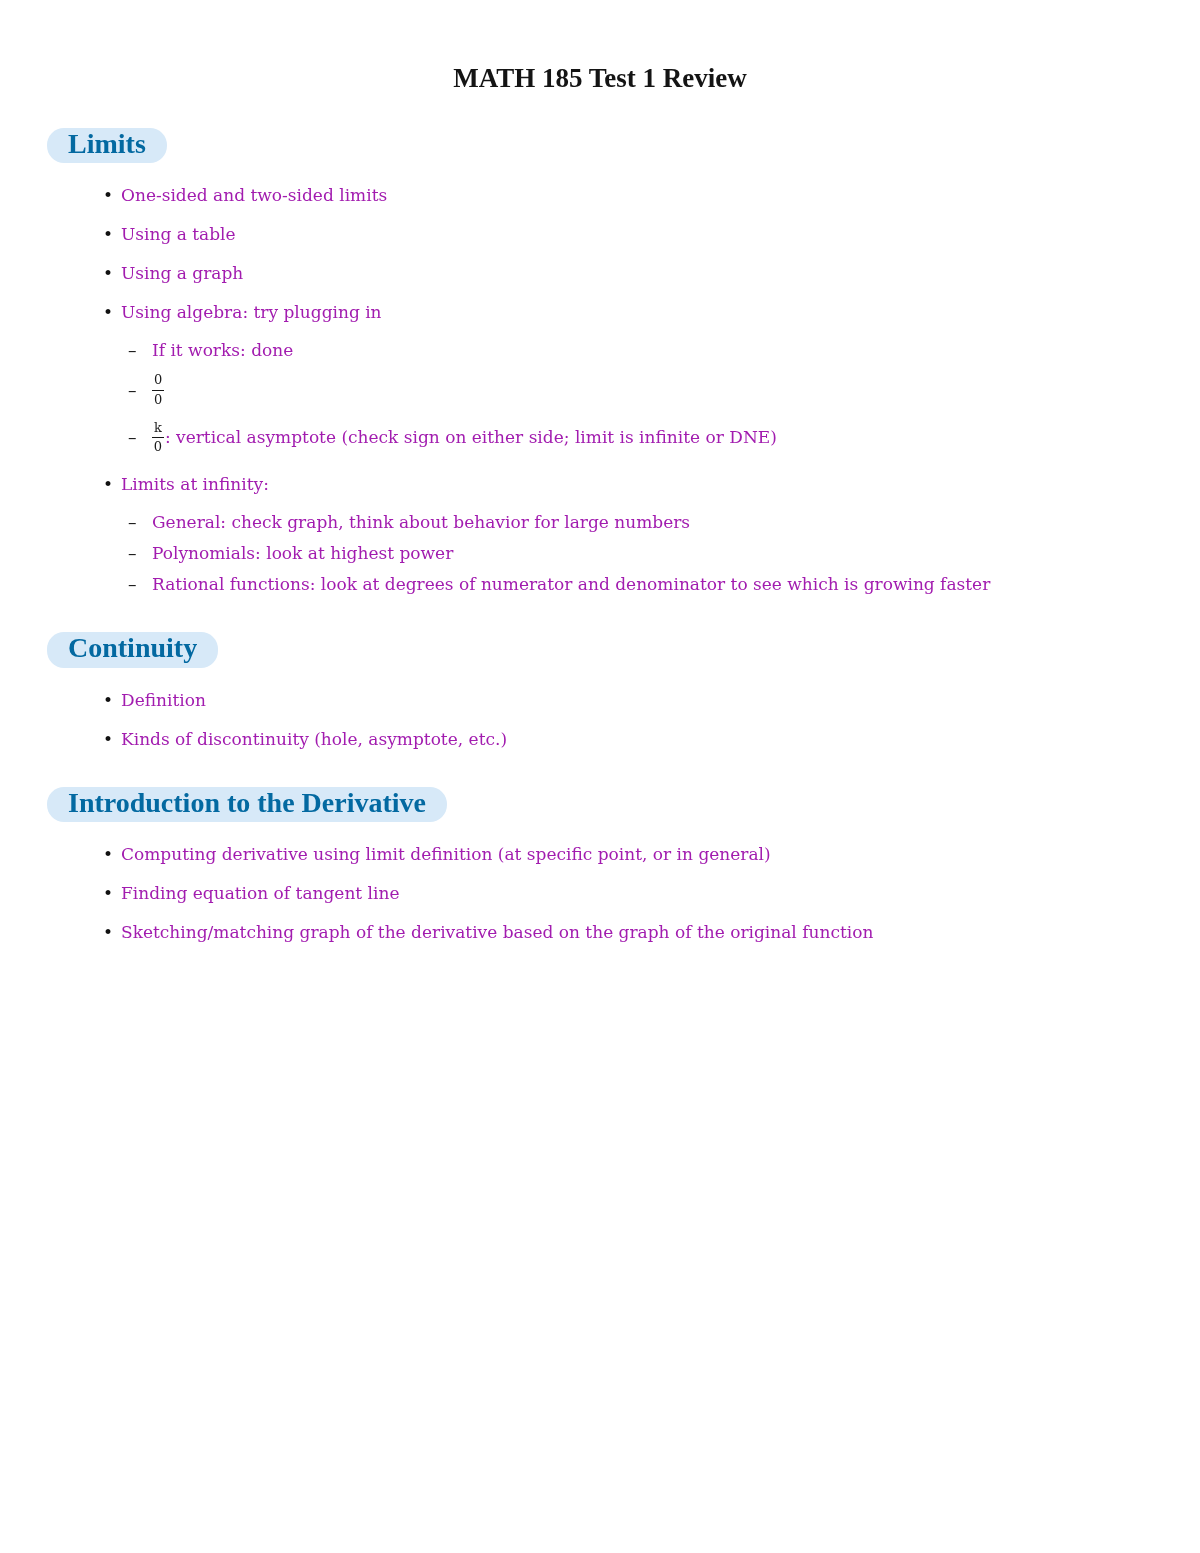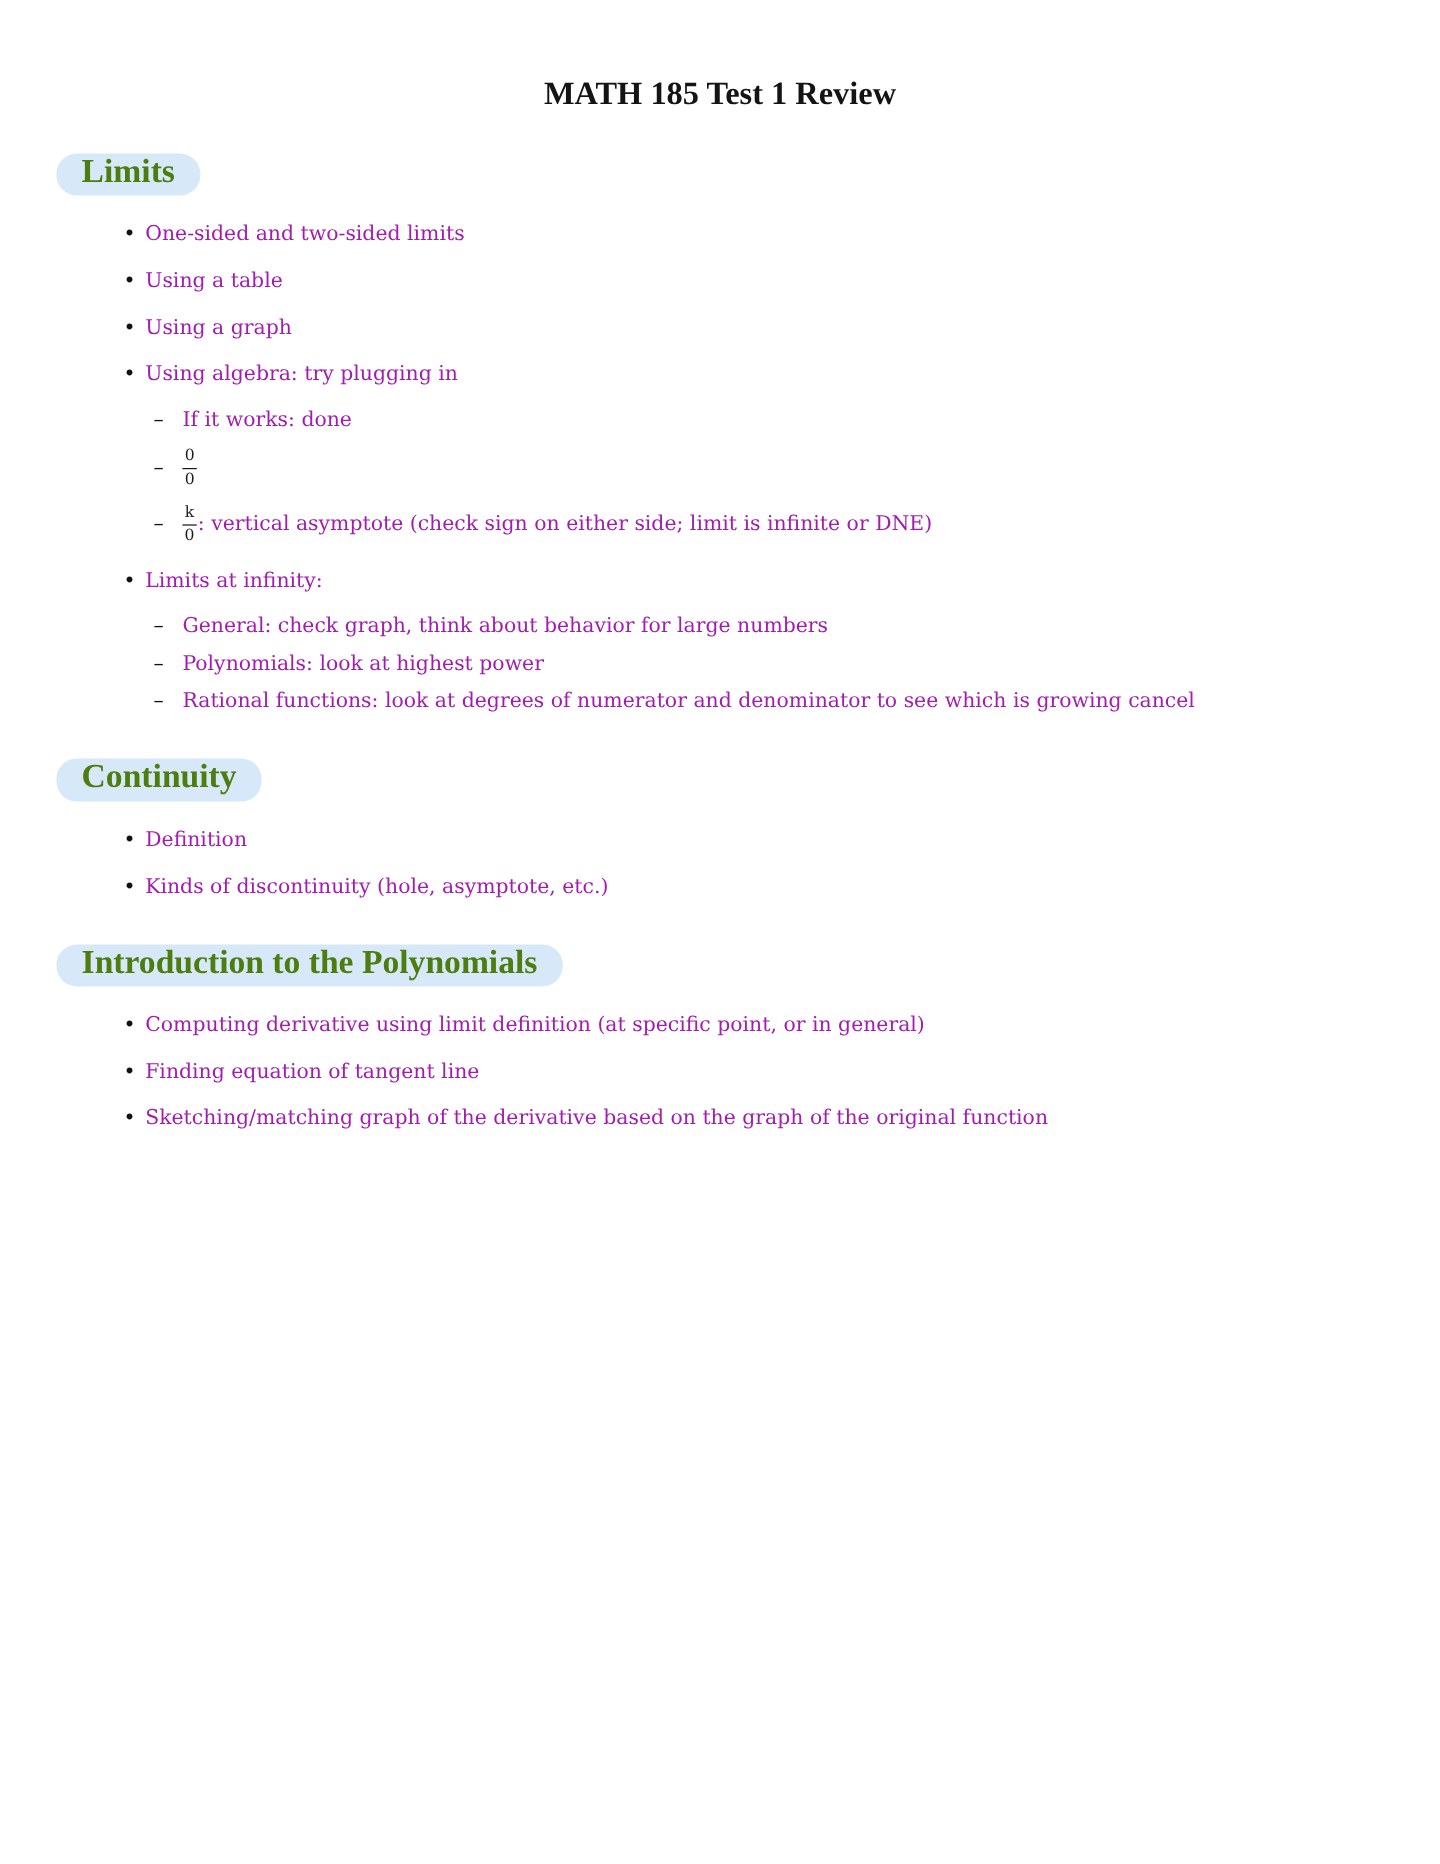--- a/index.html
+++ b/index.html
@@ -28,21 +28,21 @@
   .pill {
     display: inline-block;
     background: #d7e9f8;
     border-radius: 17px;
     padding: 1px 21px 4px 21px;
     margin-left: -21px;
     font-family: "Liberation Serif", serif;
     font-weight: 700;
     font-size: 28px;
     line-height: 1.08;
-    color: #4d7c0f;
+    color: #0369a1;
   }
   ul.bullets {
     list-style: none;
     margin: 23px 0 0 0;
     padding: 0 0 0 35px;
     font-size: 17px;
     line-height: 19px;
   }
   ul.bullets > li { margin-bottom: 20px; }
   .li-line { display: flex; align-items: baseline; }
@@ -148,21 +148,21 @@
           </li>
           <li>
             <div class="li-line">
               <span class="marker">–</span>
               <span class="txt">Polynomials: look at highest power</span>
             </div>
           </li>
           <li>
             <div class="li-line">
               <span class="marker">–</span>
-              <span class="txt">Rational functions: look at degrees of numerator and denominator to see which is growing cancel</span>
+              <span class="txt">Rational functions: look at degrees of numerator and denominator to see which is growing faster</span>
             </div>
           </li>
         </ul>
       </li>
     </ul>
   </section>
 
   <section class="doc-section">
     <h2 class="heading-row later">
       <span class="pill">Continuity</span>
@@ -178,21 +178,21 @@
         <div class="li-line">
           <span class="marker">•</span>
           <span class="txt">Kinds of discontinuity (hole, asymptote, etc.)</span>
         </div>
       </li>
     </ul>
   </section>
 
   <section class="doc-section">
     <h2 class="heading-row later">
-      <span class="pill">Introduction to the Polynomials</span>
+      <span class="pill">Introduction to the Derivative</span>
     </h2>
     <ul class="bullets">
       <li>
         <div class="li-line">
           <span class="marker">•</span>
           <span class="txt">Computing derivative using limit definition (at specific point, or in general)</span>
         </div>
       </li>
       <li>
         <div class="li-line">

